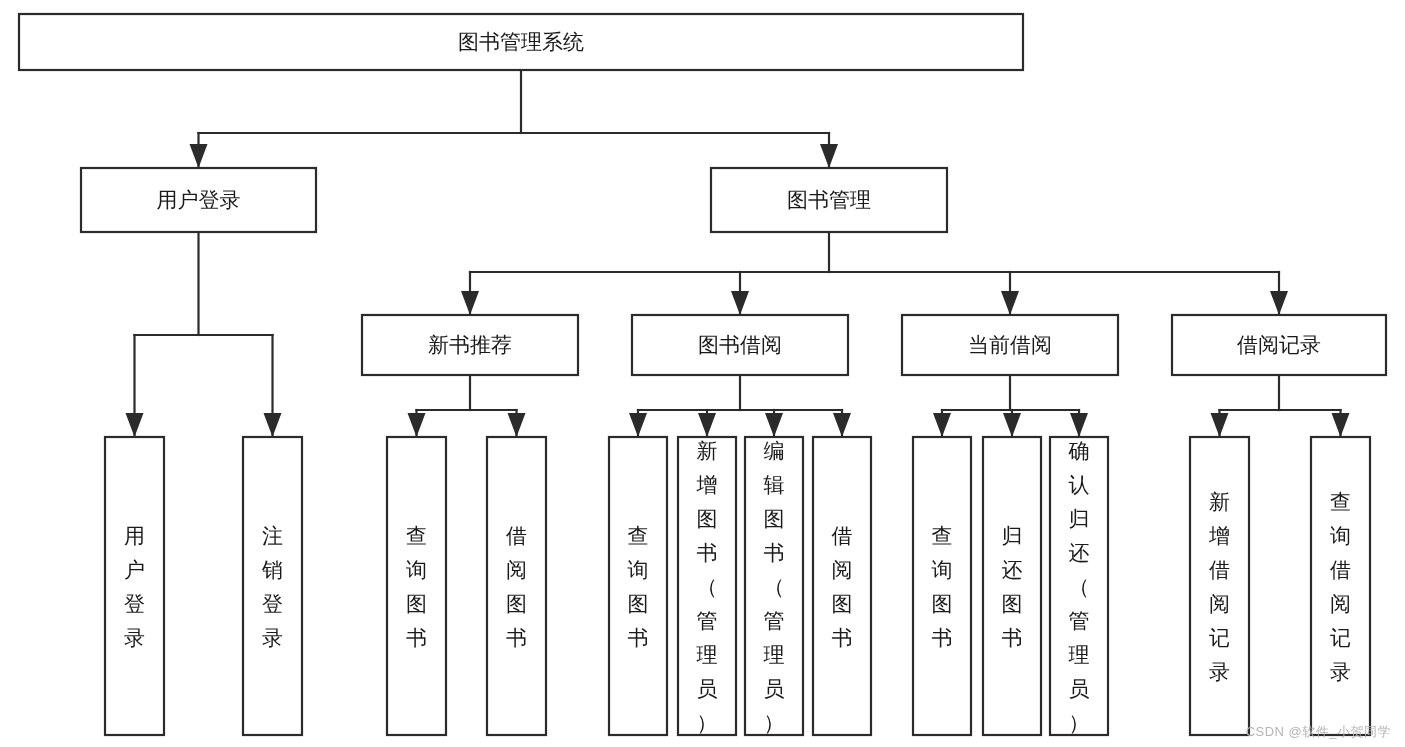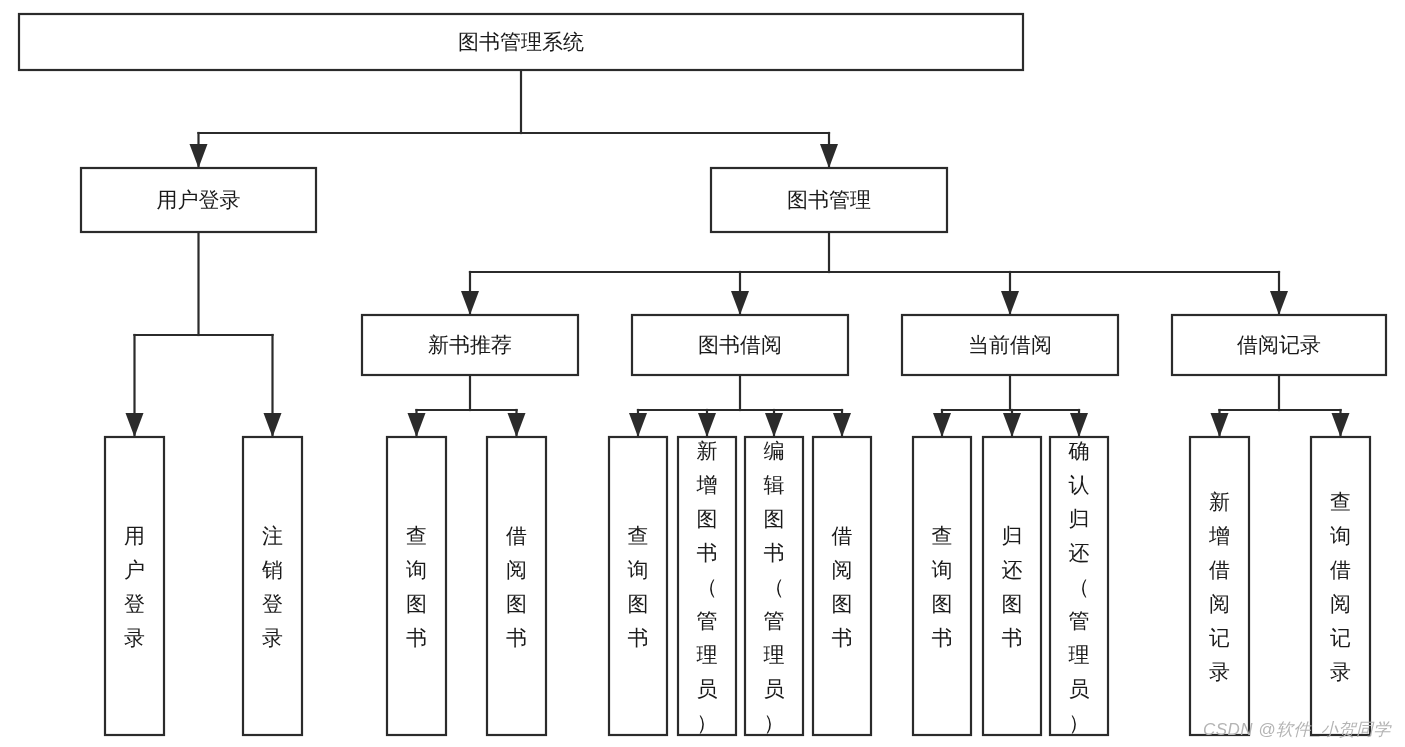--- a/index.html
+++ b/index.html
@@ -47,25 +47,24 @@
   }
   .arrow-head {
     fill: #2b2b2b;
     stroke: none;
   }
   .watermark-text {
     position: absolute;
     right: 14px;
     bottom: 6px;
     font-family: "Liberation Sans", "DejaVu Sans", sans-serif;
-    font-size: 17px;
+    font-size: 13px;
     color: #b4b4b4;
     white-space: nowrap;
     letter-spacing: 0.5px;
-    font-style: italic;
   }
 </style>
 </head>
 <body>
 
 <div id="diagram-root">
   <svg class="diagram-canvas" viewBox="0 0 1405 747">
     <g id="connectors-layer">
         <line x1="521" y1="70" x2="521" y2="133" class="connector-line"></line>
         <line x1="198.5" y1="133" x2="829" y2="133" class="connector-line"></line>

